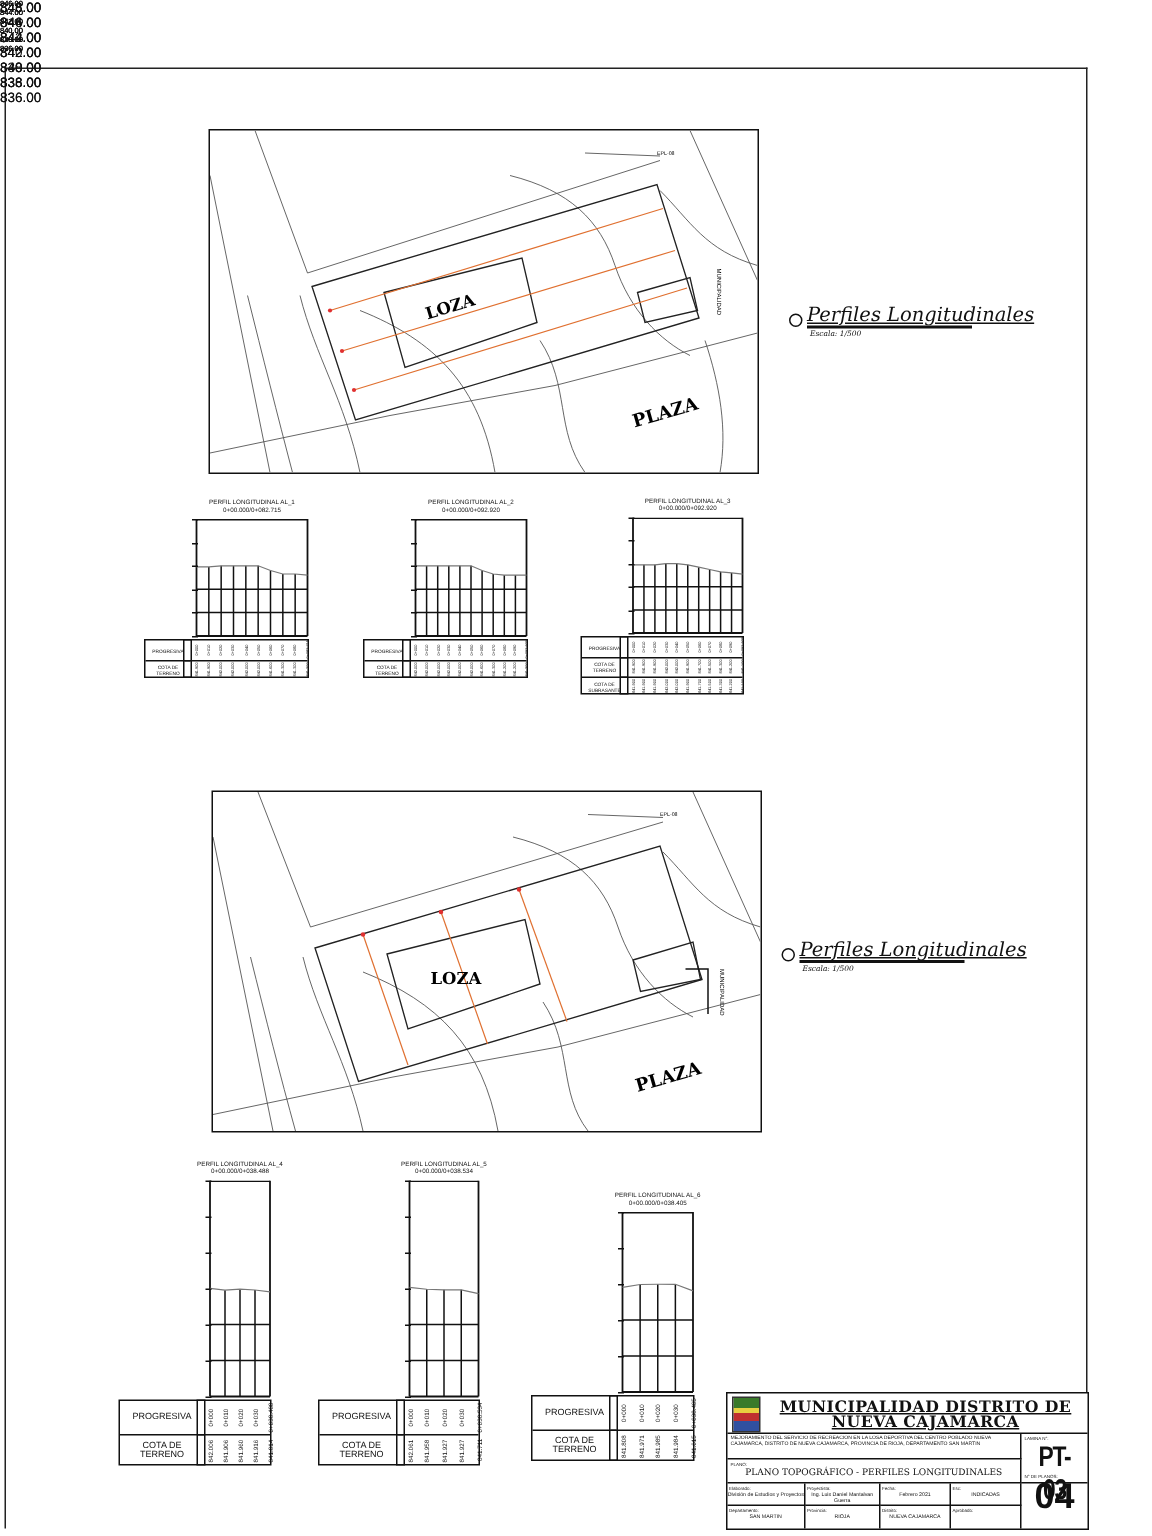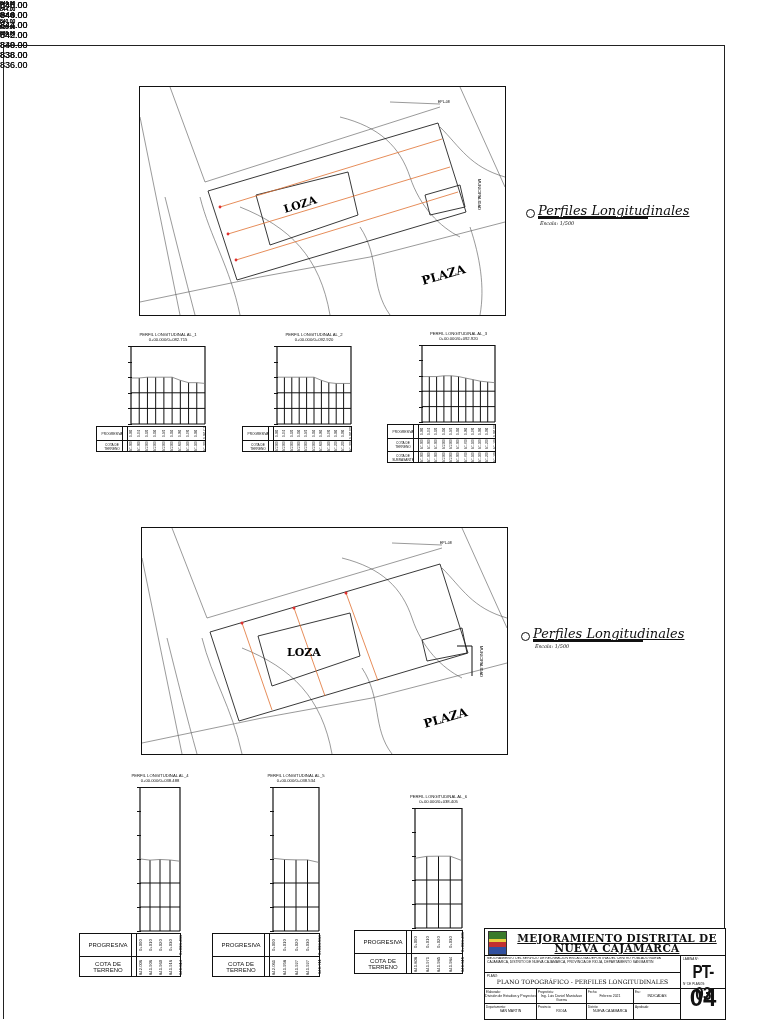--- a/index.html
+++ b/index.html
@@ -468,21 +468,21 @@
         <div class="cell" style="font-size: 4.2px; left: 29.4px; top: 23px; height: 20px;">841.985</div>
         <div class="cell" style="font-size: 4.2px; left: 41.15px; top: 23px; height: 20px;">841.984</div>
         <div class="cell" style="font-size: 4.2px; left: 52.9px; top: 23px; height: 20px;">841.615</div>
       </div>
     </div>
   </div>
 
 <div class="titleblock">
   <div class="tb-row" style="left:0;top:0;width:100%;height:27px;">
     <div style="position:absolute;left:3px;top:2px;width:17px;height:22px;background:linear-gradient(#3a7a2a 0 30%,#e8d040 30% 45%,#c03030 45% 70%,#3050a0 70%);border:1px solid #333;"></div>
-    <div style="position:absolute;left:28px;right:4px;top:3px;text-align:center;font-family:'DejaVu Serif',serif;font-weight:bold;font-size:10.5px;letter-spacing:0.3px;text-decoration:underline;">MEJORAMIENTO DISTRITAL DE</div>
+    <div style="position:absolute;left:28px;right:4px;top:3px;text-align:center;font-family:'DejaVu Serif',serif;font-weight:bold;font-size:10.5px;letter-spacing:0.3px;text-decoration:underline;">MUNICIPALIDAD DISTRITO DE</div>
     <div style="position:absolute;left:28px;right:4px;top:13px;text-align:center;font-family:'DejaVu Serif',serif;font-weight:bold;font-size:10.5px;letter-spacing:0.3px;text-decoration:underline;">NUEVA CAJAMARCA</div>
   </div>
   <div class="tb-row" style="left:0;top:27px;width:196px;height:17px;border-right:1px solid #111;">
     <span style="position:absolute;left:2px;top:1px;right:2px;font-size:3.4px;line-height:3.8px;overflow:hidden;height:15px;">MEJORAMIENTO DEL SERVICIO DE RECREACION EN LA LOSA DEPORTIVA DEL CENTRO POBLADO NUEVA CAJAMARCA, DISTRITO DE NUEVA CAJAMARCA, PROVINCIA DE RIOJA, DEPARTAMENTO SAN MARTIN</span>
   </div>
   <div class="tb-row" style="left:0;top:44px;width:196px;height:16px;border-right:1px solid #111;">
     <span style="position:absolute;left:2px;top:1px;font-size:3px;">PLANO:</span>
     <span style="position:absolute;left:0;right:0;top:5px;text-align:center;font-family:'DejaVu Serif',serif;font-size:6px;">PLANO TOPOGRÁFICO - PERFILES LONGITUDINALES</span>
   </div>
   <div style="position:absolute;left:196px;top:27px;width:44px;height:33px;border-bottom:1px solid #111;box-sizing:border-box;">

